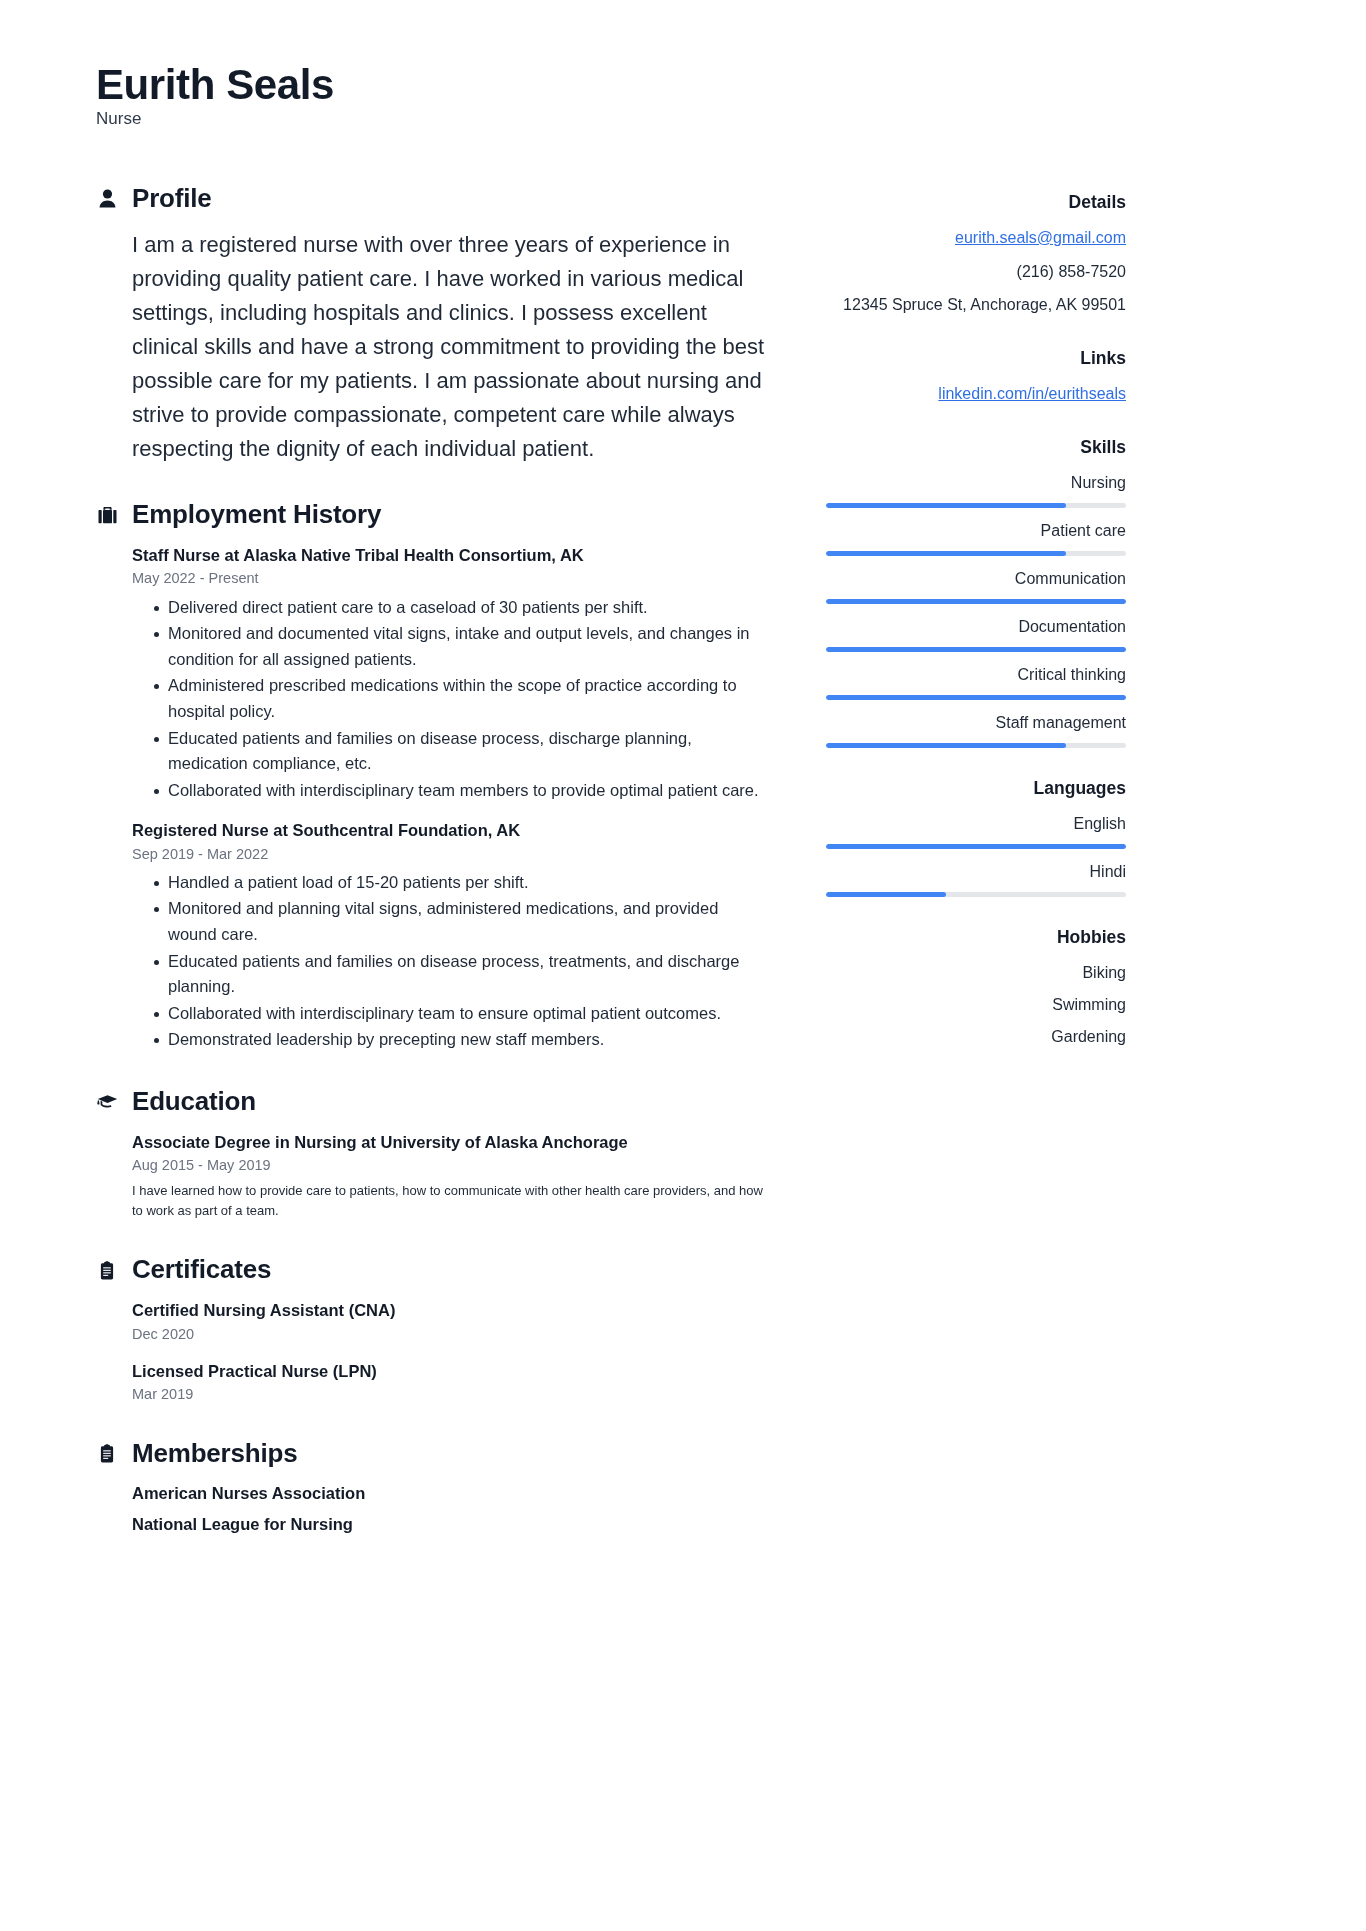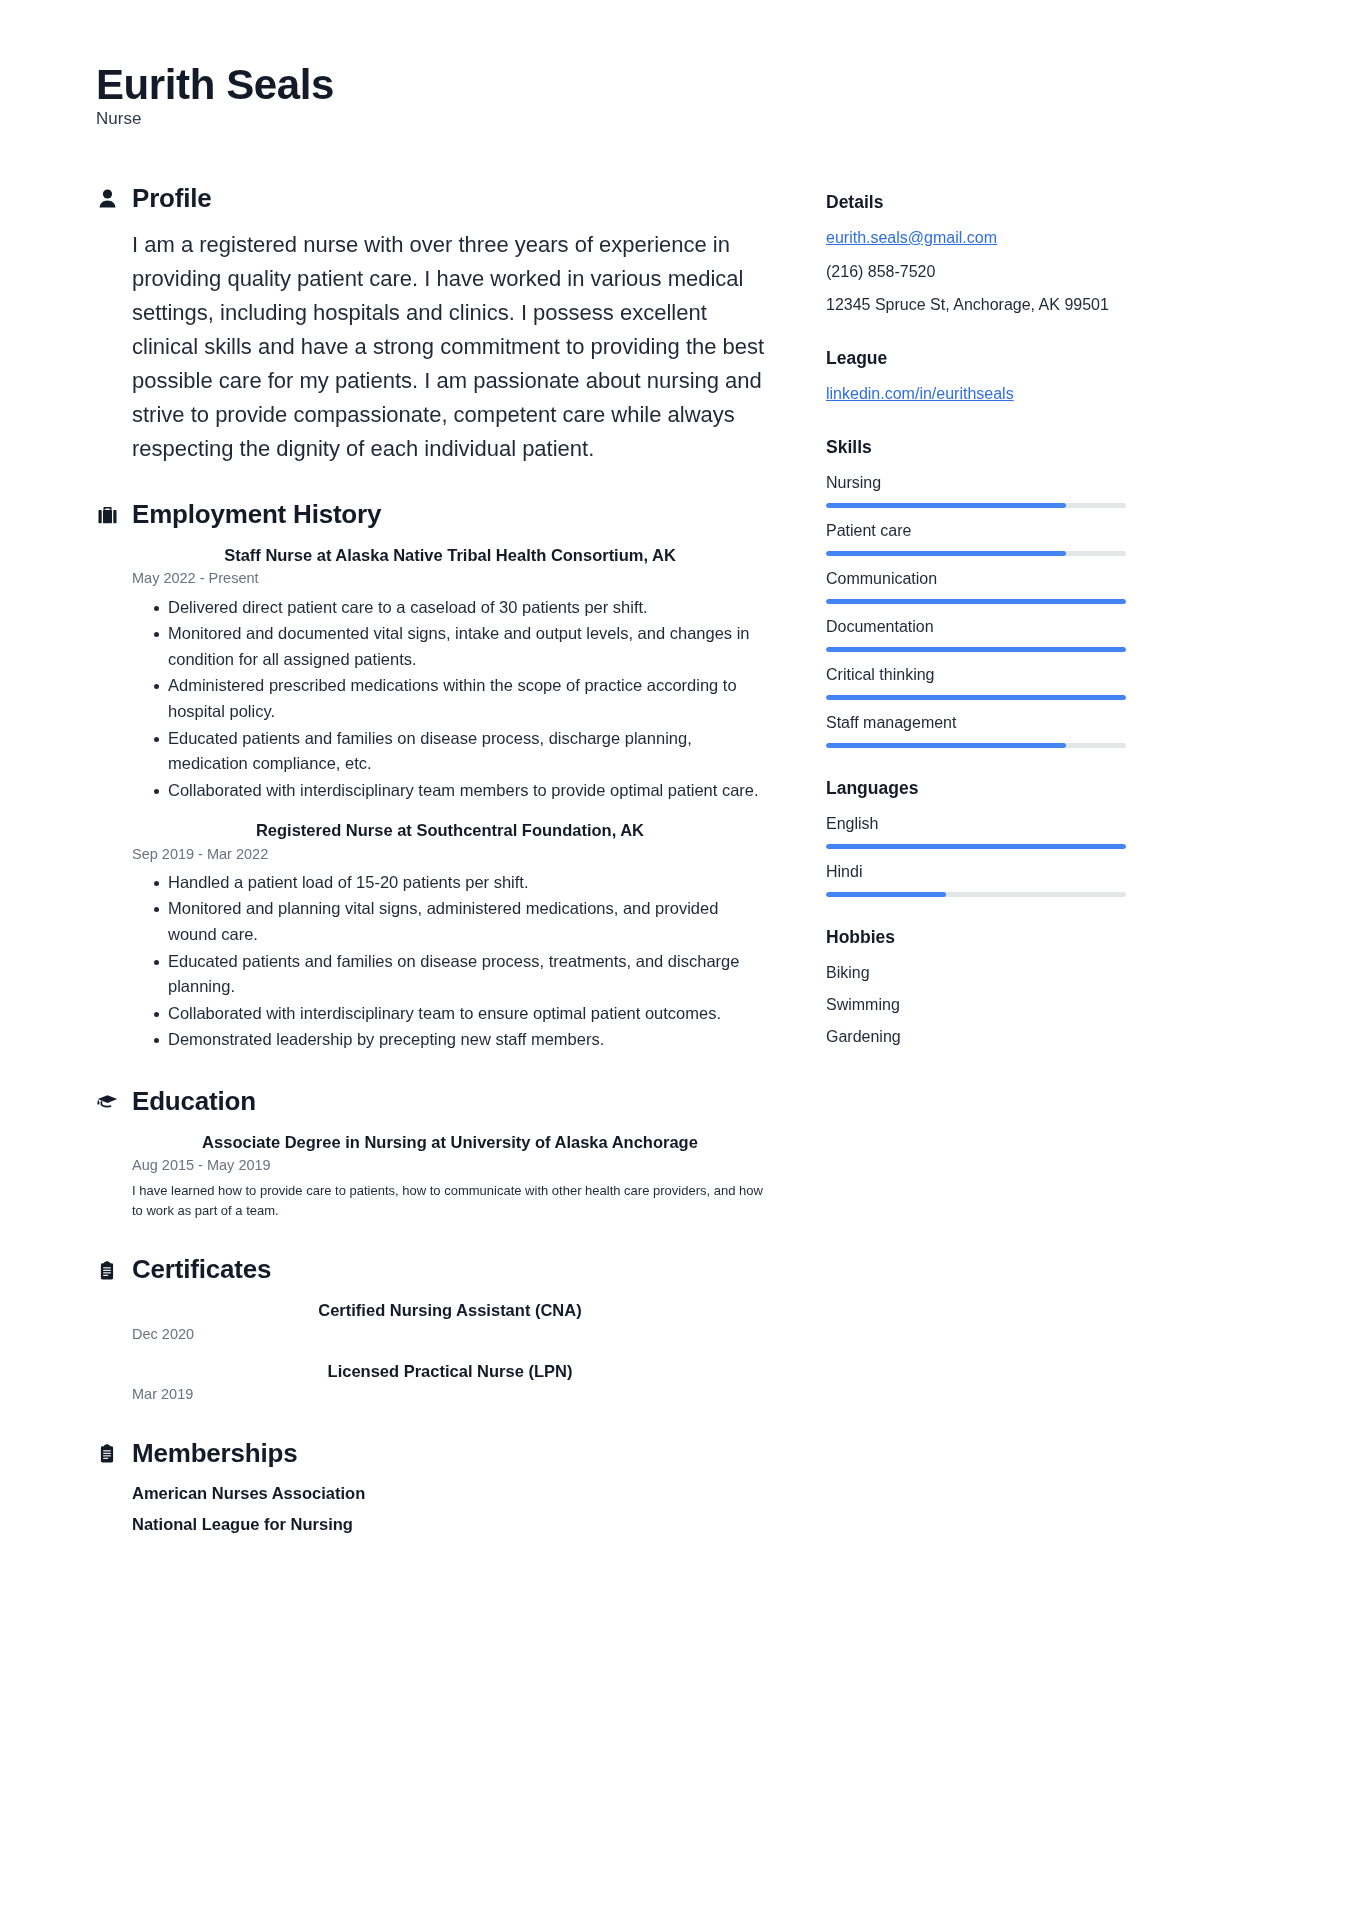--- a/index.html
+++ b/index.html
@@ -41,21 +41,21 @@
     line-height: 1.2;
   }
 
   
   .body-grid {
     display: flex;
     align-items: flex-start;
     gap: 58px;
   }
   .col-main { width: 672px; flex: 0 0 672px; }
-  .col-side { width: 300px; flex: 0 0 300px; padding-top: 8px; }
+  .col-side { width: 300px; flex: 0 0 300px; padding-top: 8px; text-align: right; }
 
   
   .section { margin-bottom: 34px; }
   .section:last-child { margin-bottom: 0; }
 
   .sec-head {
     display: flex;
     align-items: center;
     gap: 14px;
     margin-bottom: 14px;
@@ -89,21 +89,20 @@
 
   
   .entry { margin-bottom: 16px; }
   .entry:last-child { margin-bottom: 0; }
   .entry-title {
     font-size: 16.5px;
     font-weight: bold;
     color: #141b28;
     line-height: 1.35;
     margin-bottom: 2px;
-    text-align: center;
   }
   .entry-date {
     font-size: 14.5px;
     color: #6b7280;
     line-height: 1.4;
     margin-bottom: 6px;
   }
   .entry-desc {
     font-size: 13px;
     line-height: 1.55;
@@ -346,21 +345,21 @@
     <div class="col-side">
 
       <div class="side-block">
         <div class="side-title">Details</div>
         <a class="side-link" href="#">eurith.seals@gmail.com</a>
         <div class="side-text">(216) 858-7520</div>
         <div class="side-text">12345 Spruce St, Anchorage, AK 99501</div>
       </div>
 
       <div class="side-block">
-        <div class="side-title">League</div>
+        <div class="side-title">Links</div>
         <a class="side-link" href="#">linkedin.com/in/eurithseals</a>
       </div>
 
       <div class="side-block">
         <div class="side-title">Skills</div>
 
         <div class="rating-row">
           <div class="rating-label">Nursing</div>
           <div class="bar-track">
             <div class="bar-fill" style="width: 80%;"></div>

